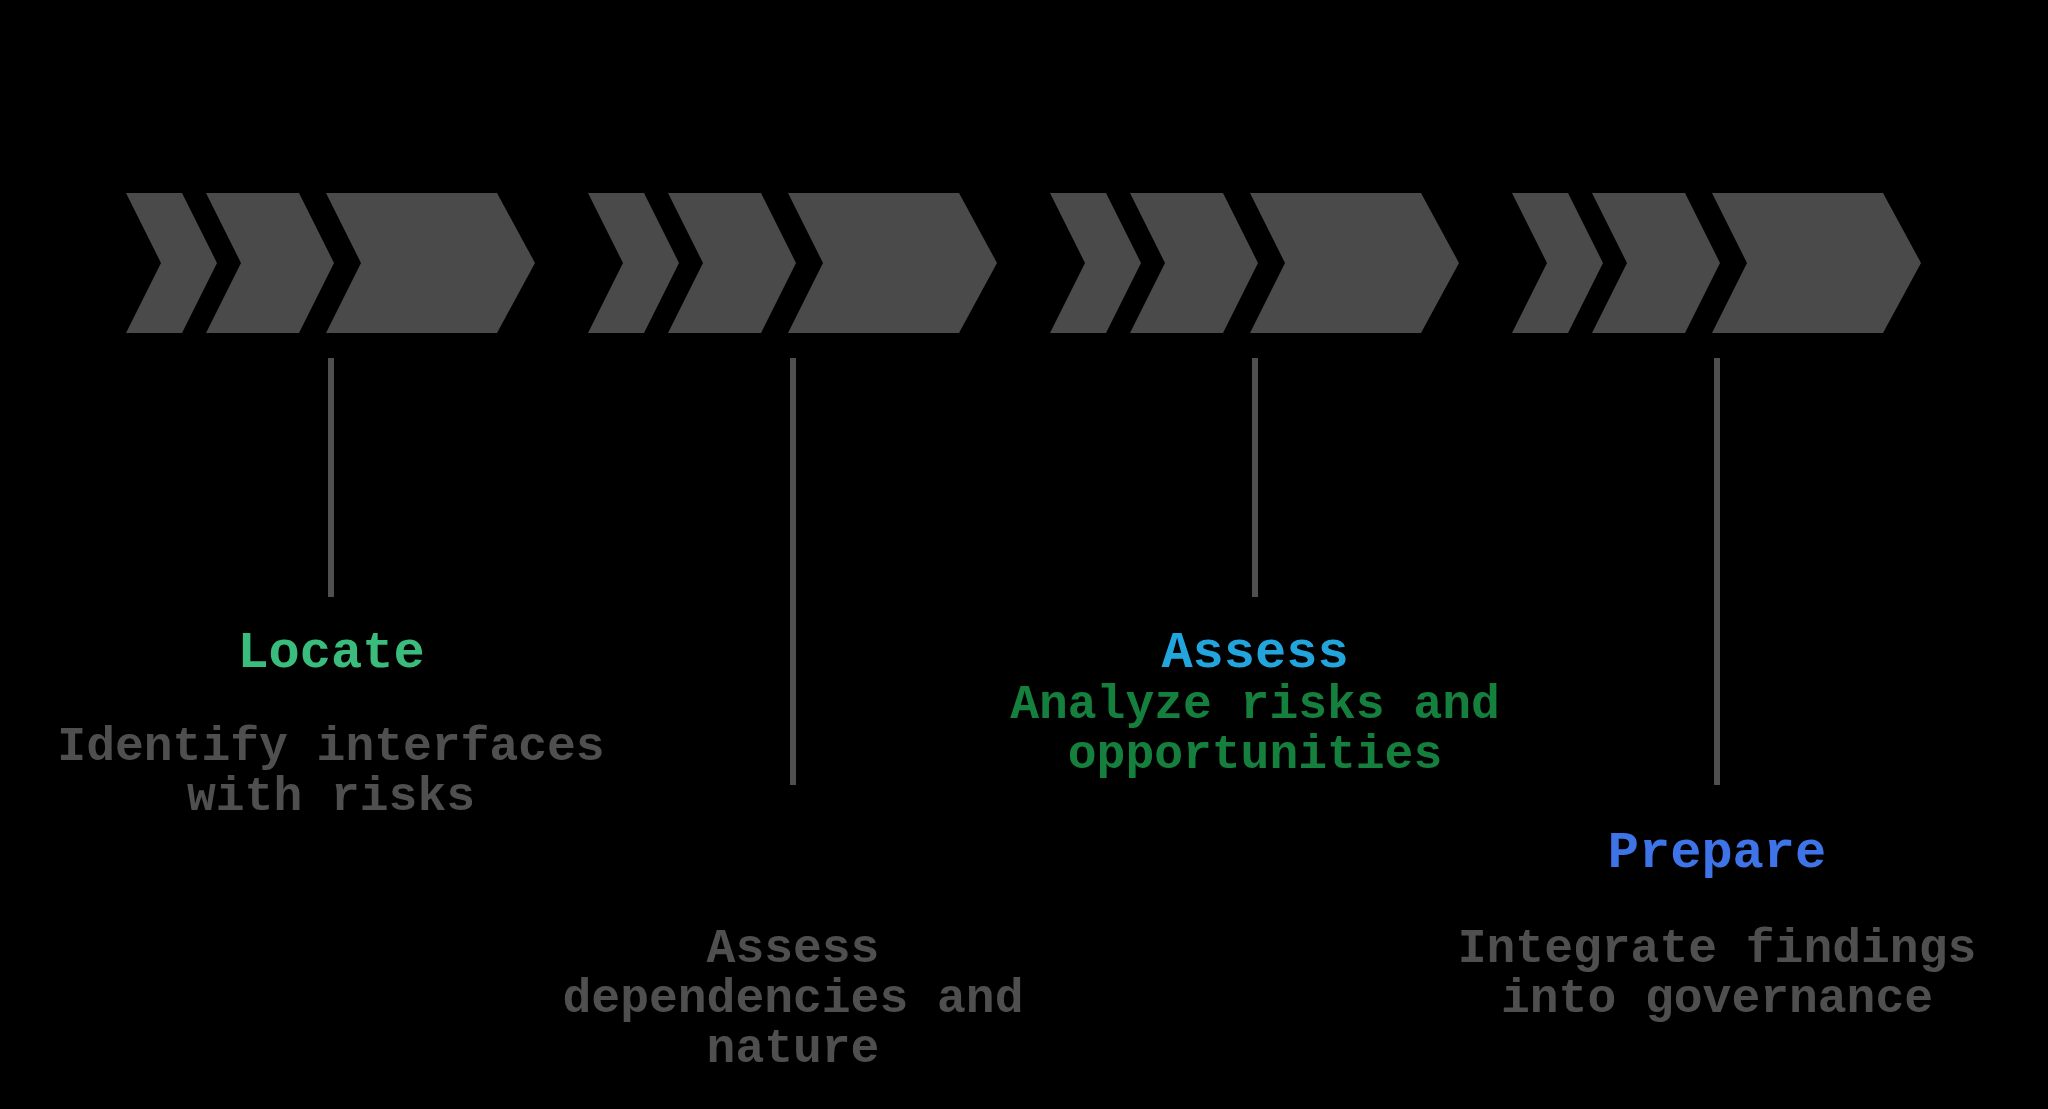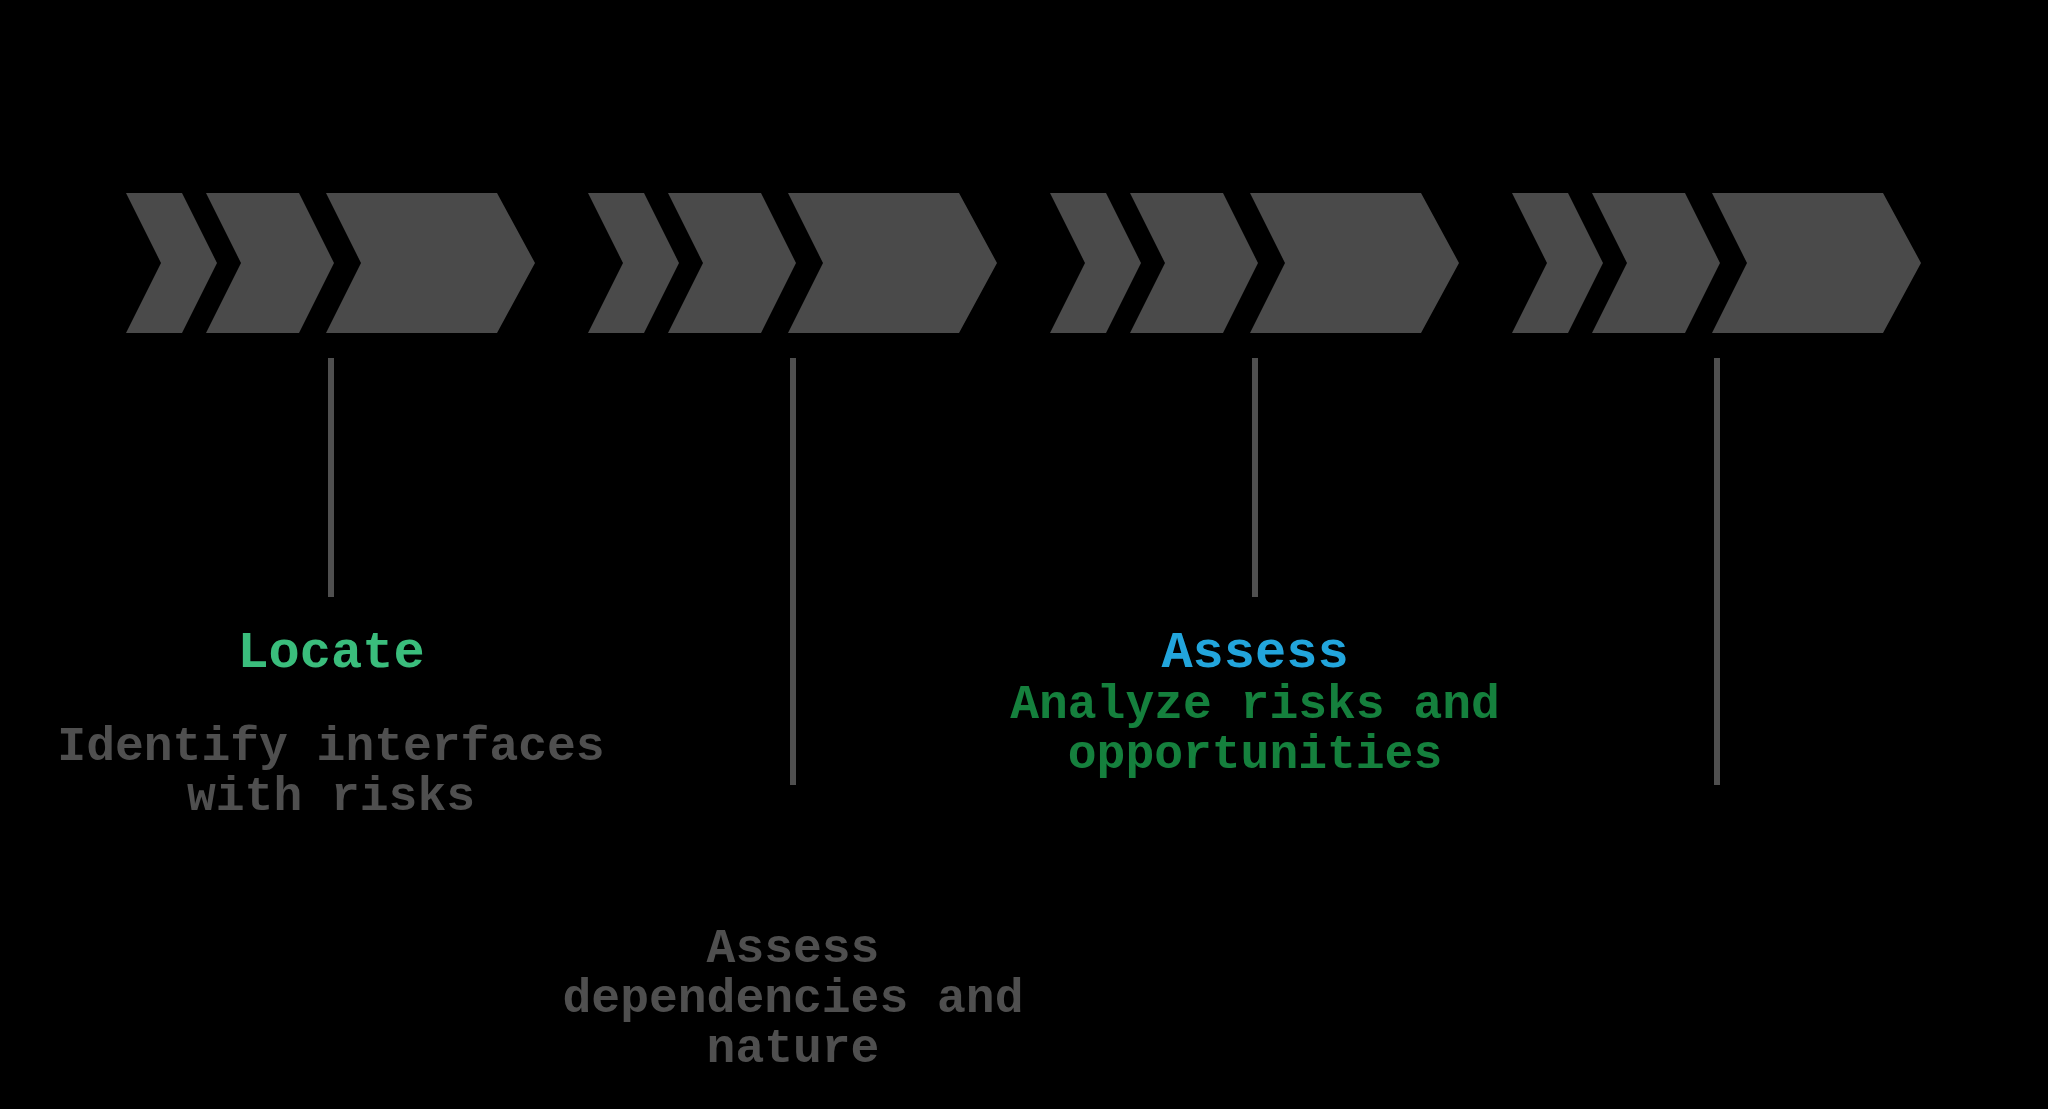--- a/index.html
+++ b/index.html
@@ -83,13 +83,18 @@
     <div class="step-desc" style="left: 1255px; top: 680px; color: #15803d;">
       <div class="desc-line">Analyze risks and</div>
       <div class="desc-line">opportunities</div>
     </div>
     <svg class="chevron-group" viewBox="0 0 410 140" width="410" height="140" style="left: 1512px;">
       <path d="M0 0 L56 0 L91 70 L56 140 L0 140 L35 70 Z" fill="#4a4a4a"></path>
       <path d="M80 0 L173 0 L208 70 L173 140 L80 140 L115 70 Z" fill="#4a4a4a"></path>
       <path d="M200 0 L371 0 L409 70 L371 140 L200 140 L235 70 Z" fill="#4a4a4a"></path>
     </svg>
     <div class="connector" style="left: 1714px; height: 427px; background: rgb(79, 79, 79);"></div>
+    <div class="step-title" style="left: 1717px; top: 828px; color: rgb(62, 116, 232);">Prepare</div>
+    <div class="step-desc" style="left: 1717px; top: 924px; color: rgb(79, 79, 79);">
+      <div class="desc-line">Integrate findings</div>
+      <div class="desc-line">into governance</div>
+    </div>
   </div>
 
 </body></html>

